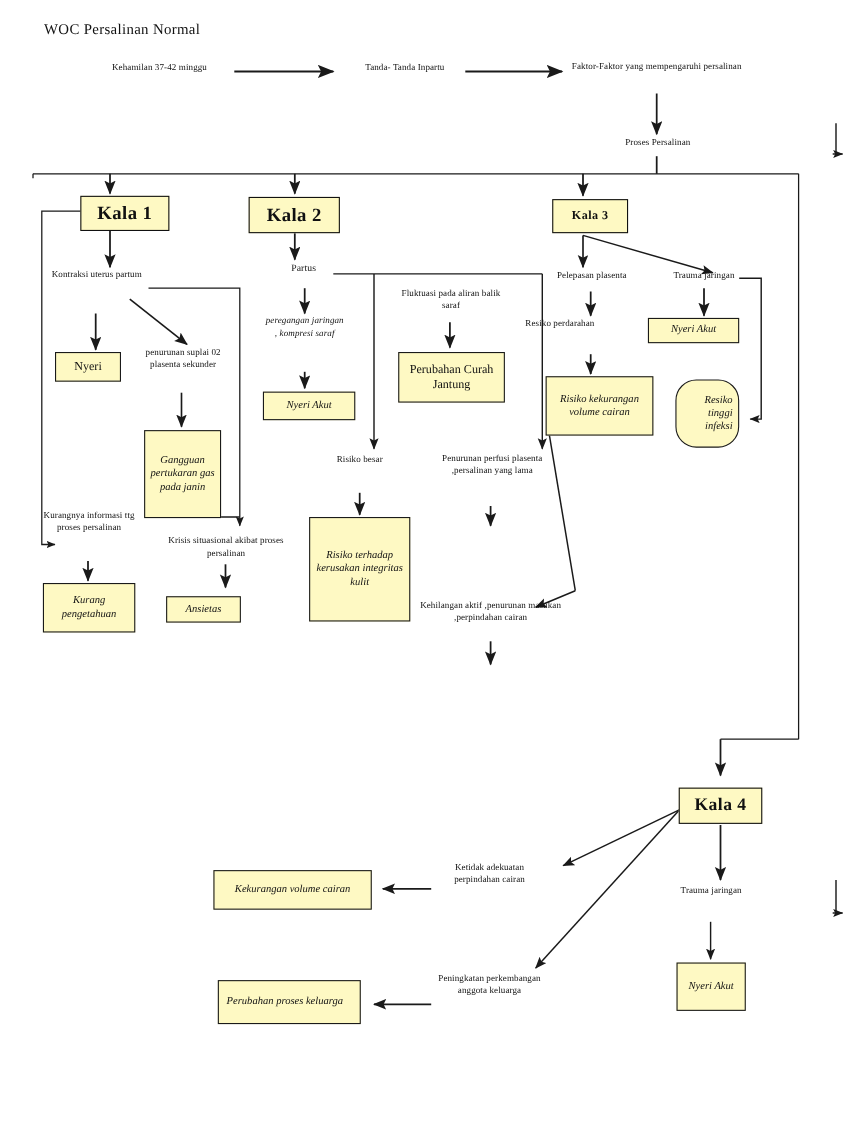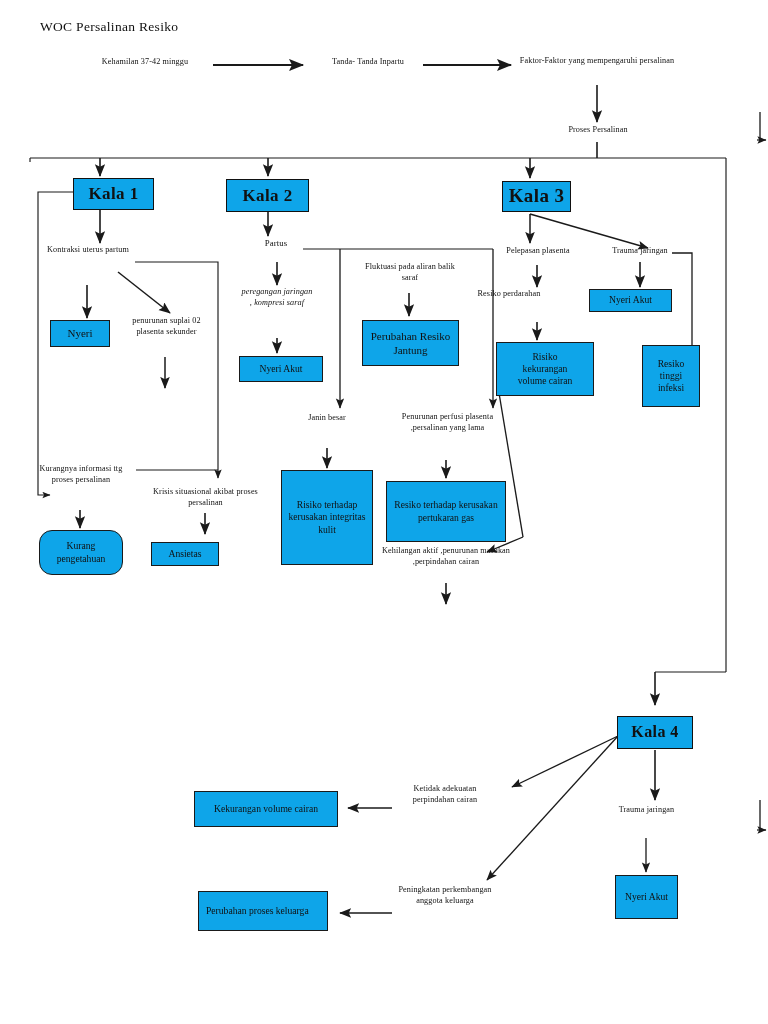--- a/index.html
+++ b/index.html
@@ -7,22 +7,22 @@
        font-family:"Liberation Serif","DejaVu Serif",serif;color:#111111;}
   #canvas{position:absolute;inset:0;width:768px;height:1024px;}
   svg.lines{position:absolute;left:0;top:0;width:768px;height:1024px;pointer-events:none;}
 
   .node{position:absolute;box-sizing:border-box;display:flex;align-items:center;
         justify-content:center;text-align:center;line-height:1.28;}
   
   .txt{font-size:8.2px;letter-spacing:.1px;}
   .txt.s9{font-size:8.8px;}
   
-  .box{border:1.2px solid #1a1a1a;background:#0ea5e9;font-size:11px;}
-  .box.small{font-size:9.6px;}
+  .box{border:1.2px solid #1a1a1a;background:#fef9c3;font-size:11px;}
+  .box.small{font-size:9.6px;font-style:italic;}
   .box.kala{border:1.6px solid #111;font-weight:bold;font-size:17px;
             font-family:"Liberation Serif","DejaVu Serif",serif;letter-spacing:.4px;}
   .title{position:absolute;font-size:13.5px;letter-spacing:.3px;}
 </style>
 </head>
 <body>
 
 <div id="canvas">
 
   <svg class="lines" viewBox="0 0 768 1024" xmlns="http://www.w3.org/2000/svg">
@@ -117,57 +117,57 @@
 
       <line x1="392" y1="913" x2="340" y2="913" stroke-width="1.5" marker-end="url(#ah)"></line>
 
       <path d="M760,112 L760,140" stroke-width="1.3"></path>
       <path d="M757,140 L766,140" stroke-width="1.3" marker-end="url(#ahs)"></path>
       <path d="M760,800 L760,830" stroke-width="1.3"></path>
       <path d="M757,830 L766,830" stroke-width="1.3" marker-end="url(#ahs)"></path>
     </g>
   </svg>
 
-  <div class="title" style="left:40px;top:19px;">WOC Persalinan Resiko</div>
+  <div class="title" style="left:40px;top:19px;">WOC Persalinan Normal</div>
 
   <div class="node txt" style="left:76px;top:57px;width:138px;">Kehamilan 37-42 minggu</div>
   <div class="node txt" style="left:312px;top:57px;width:112px;">Tanda- Tanda Inpartu</div>
   <div class="node txt" style="left:516px;top:56px;width:162px;">Faktor-Faktor yang mempengaruhi persalinan</div>
   <div class="node txt" style="left:543px;top:125px;width:110px;">Proses Persalinan</div>
 
   <div class="node box kala" style="left:73px;top:178px;width:81px;height:32px;">Kala 1</div>
   <div class="node box kala" style="left:226px;top:179px;width:83px;height:33px;">Kala 2</div>
-  <div class="node box kala" style="left:502px;top:181px;width:69px;height:31px;font-size:19px;">Kala 3</div>
+  <div class="node box kala" style="left:502px;top:181px;width:69px;height:31px;font-size:11px;">Kala 3</div>
   <div class="node box kala" style="left:617px;top:716px;width:76px;height:33px;font-size:16px;">Kala 4</div>
 
   <div class="node txt" style="left:44px;top:245px;width:88px;">Kontraksi uterus partum</div>
   <div class="node box" style="left:50px;top:320px;width:60px;height:27px;">Nyeri</div>
   <div class="node txt" style="left:120px;top:316px;width:93px;">penurunan suplai 02 plasenta sekunder</div>
+  <div class="node box small" style="left:131px;top:391px;width:70px;height:80px;padding:3px;">Gangguan pertukaran gas pada janin</div>
   <div class="node txt" style="left:38px;top:464px;width:86px;">Kurangnya informasi ttg proses persalinan</div>
-  <div class="node box small" style="left:39px;top:530px;width:84px;height:45px;padding:8px;border-radius:13px;">Kurang pengetahuan</div>
+  <div class="node box small" style="left:39px;top:530px;width:84px;height:45px;padding:8px;">Kurang pengetahuan</div>
   <div class="node txt" style="left:148px;top:487px;width:115px;">Krisis situasional akibat proses persalinan</div>
   <div class="node box small" style="left:151px;top:542px;width:68px;height:24px;">Ansietas</div>
 
   <div class="node txt s9" style="left:246px;top:238px;width:60px;">Partus</div>
   <div class="node txt" style="left:240px;top:287px;width:74px;font-style:italic;">peregangan jaringan , kompresi saraf</div>
   <div class="node box small" style="left:239px;top:356px;width:84px;height:26px;">Nyeri Akut</div>
   <div class="node txt" style="left:364px;top:262px;width:92px;">Fluktuasi pada aliran balik saraf</div>
-  <div class="node box" style="left:362px;top:320px;width:97px;height:46px;padding:2px;">Perubahan Resiko Jantung</div>
-  <div class="node txt" style="left:303px;top:413px;width:48px;">Janin besar</div>
+  <div class="node box" style="left:362px;top:320px;width:97px;height:46px;padding:2px;">Perubahan Curah Jantung</div>
+  <div class="node txt" style="left:303px;top:413px;width:48px;">Risiko besar</div>
   <div class="node box small" style="left:281px;top:470px;width:92px;height:95px;padding:3px;">Risiko terhadap kerusakan integritas kulit</div>
   <div class="node txt" style="left:398px;top:412px;width:99px;">Penurunan perfusi plasenta ,persalinan yang lama</div>
-  <div class="node box small" style="left:386px;top:481px;width:120px;height:61px;padding:3px;">Resiko terhadap kerusakan pertukaran gas</div>
   <div class="node txt" style="left:380px;top:546px;width:132px;">Kehilangan aktif ,penurunan masukan ,perpindahan cairan</div>
 
   <div class="node txt" style="left:494px;top:246px;width:88px;">Pelepasan plasenta</div>
   <div class="node txt" style="left:604px;top:246px;width:72px;">Trauma jaringan</div>
   <div class="node txt" style="left:476px;top:289px;width:66px;">Resiko perdarahan</div>
   <div class="node box small" style="left:589px;top:289px;width:83px;height:23px;">Nyeri Akut</div>
   <div class="node box small" style="left:496px;top:342px;width:98px;height:54px;padding:12px;">Risiko kekurangan volume cairan</div>
-  <div class="node box small" style="left:642px;top:345px;width:58px;height:62px;padding:3px 5px;justify-content:flex-start;text-align:center;">Resiko tinggi infeksi</div>
+  <div class="node box small" style="left:614px;top:345px;width:58px;height:62px;padding:3px 5px;justify-content:flex-start;text-align:right;border-radius:19px;">Resiko tinggi infeksi</div>
 
   <div class="node txt" style="left:396px;top:784px;width:98px;">Ketidak adekuatan perpindahan cairan</div>
   <div class="node box small" style="left:194px;top:791px;width:144px;height:36px;padding:4px;">Kekurangan volume cairan</div>
   <div class="node txt" style="left:389px;top:885px;width:112px;">Peningkatan perkembangan anggota keluarga</div>
   <div class="node box small" style="left:198px;top:891px;width:130px;height:40px;padding:3px 7px;justify-content:flex-start;text-align:left;">Perubahan proses keluarga</div>
   <div class="node txt" style="left:618px;top:805px;width:57px;">Trauma jaringan</div>
   <div class="node box small" style="left:615px;top:875px;width:63px;height:44px;padding:2px;">Nyeri Akut</div>
 
 </div>
 

